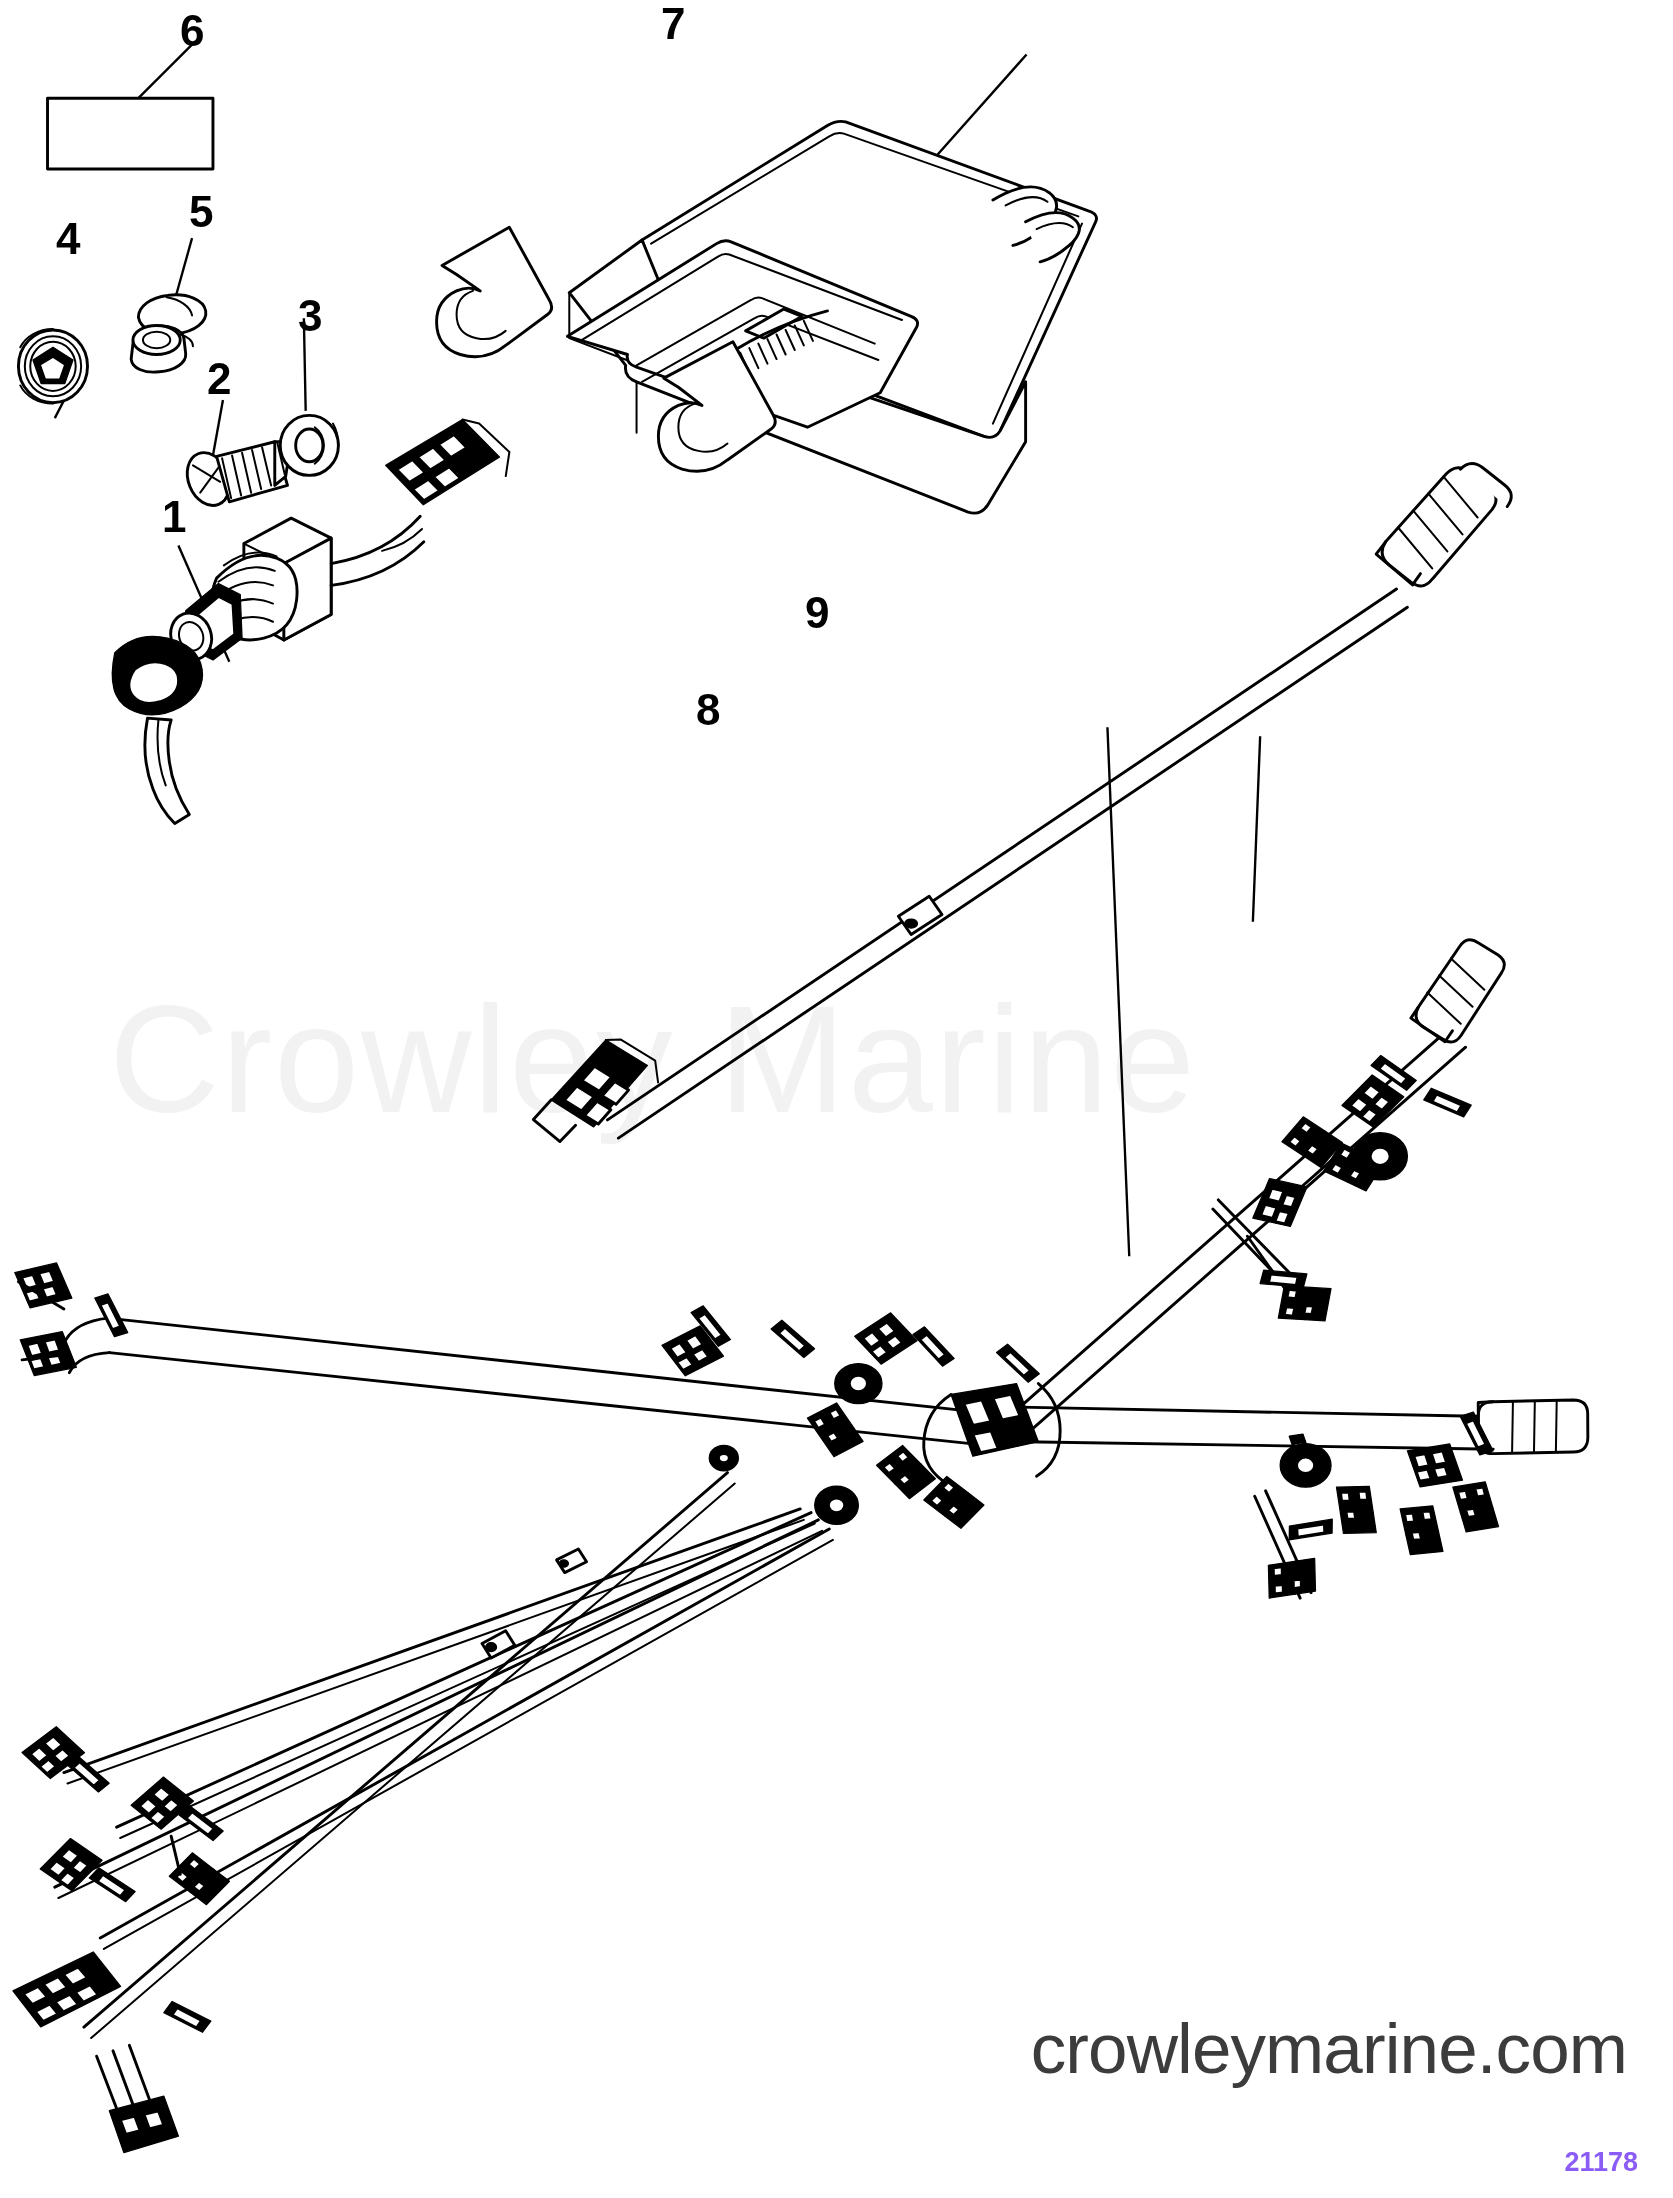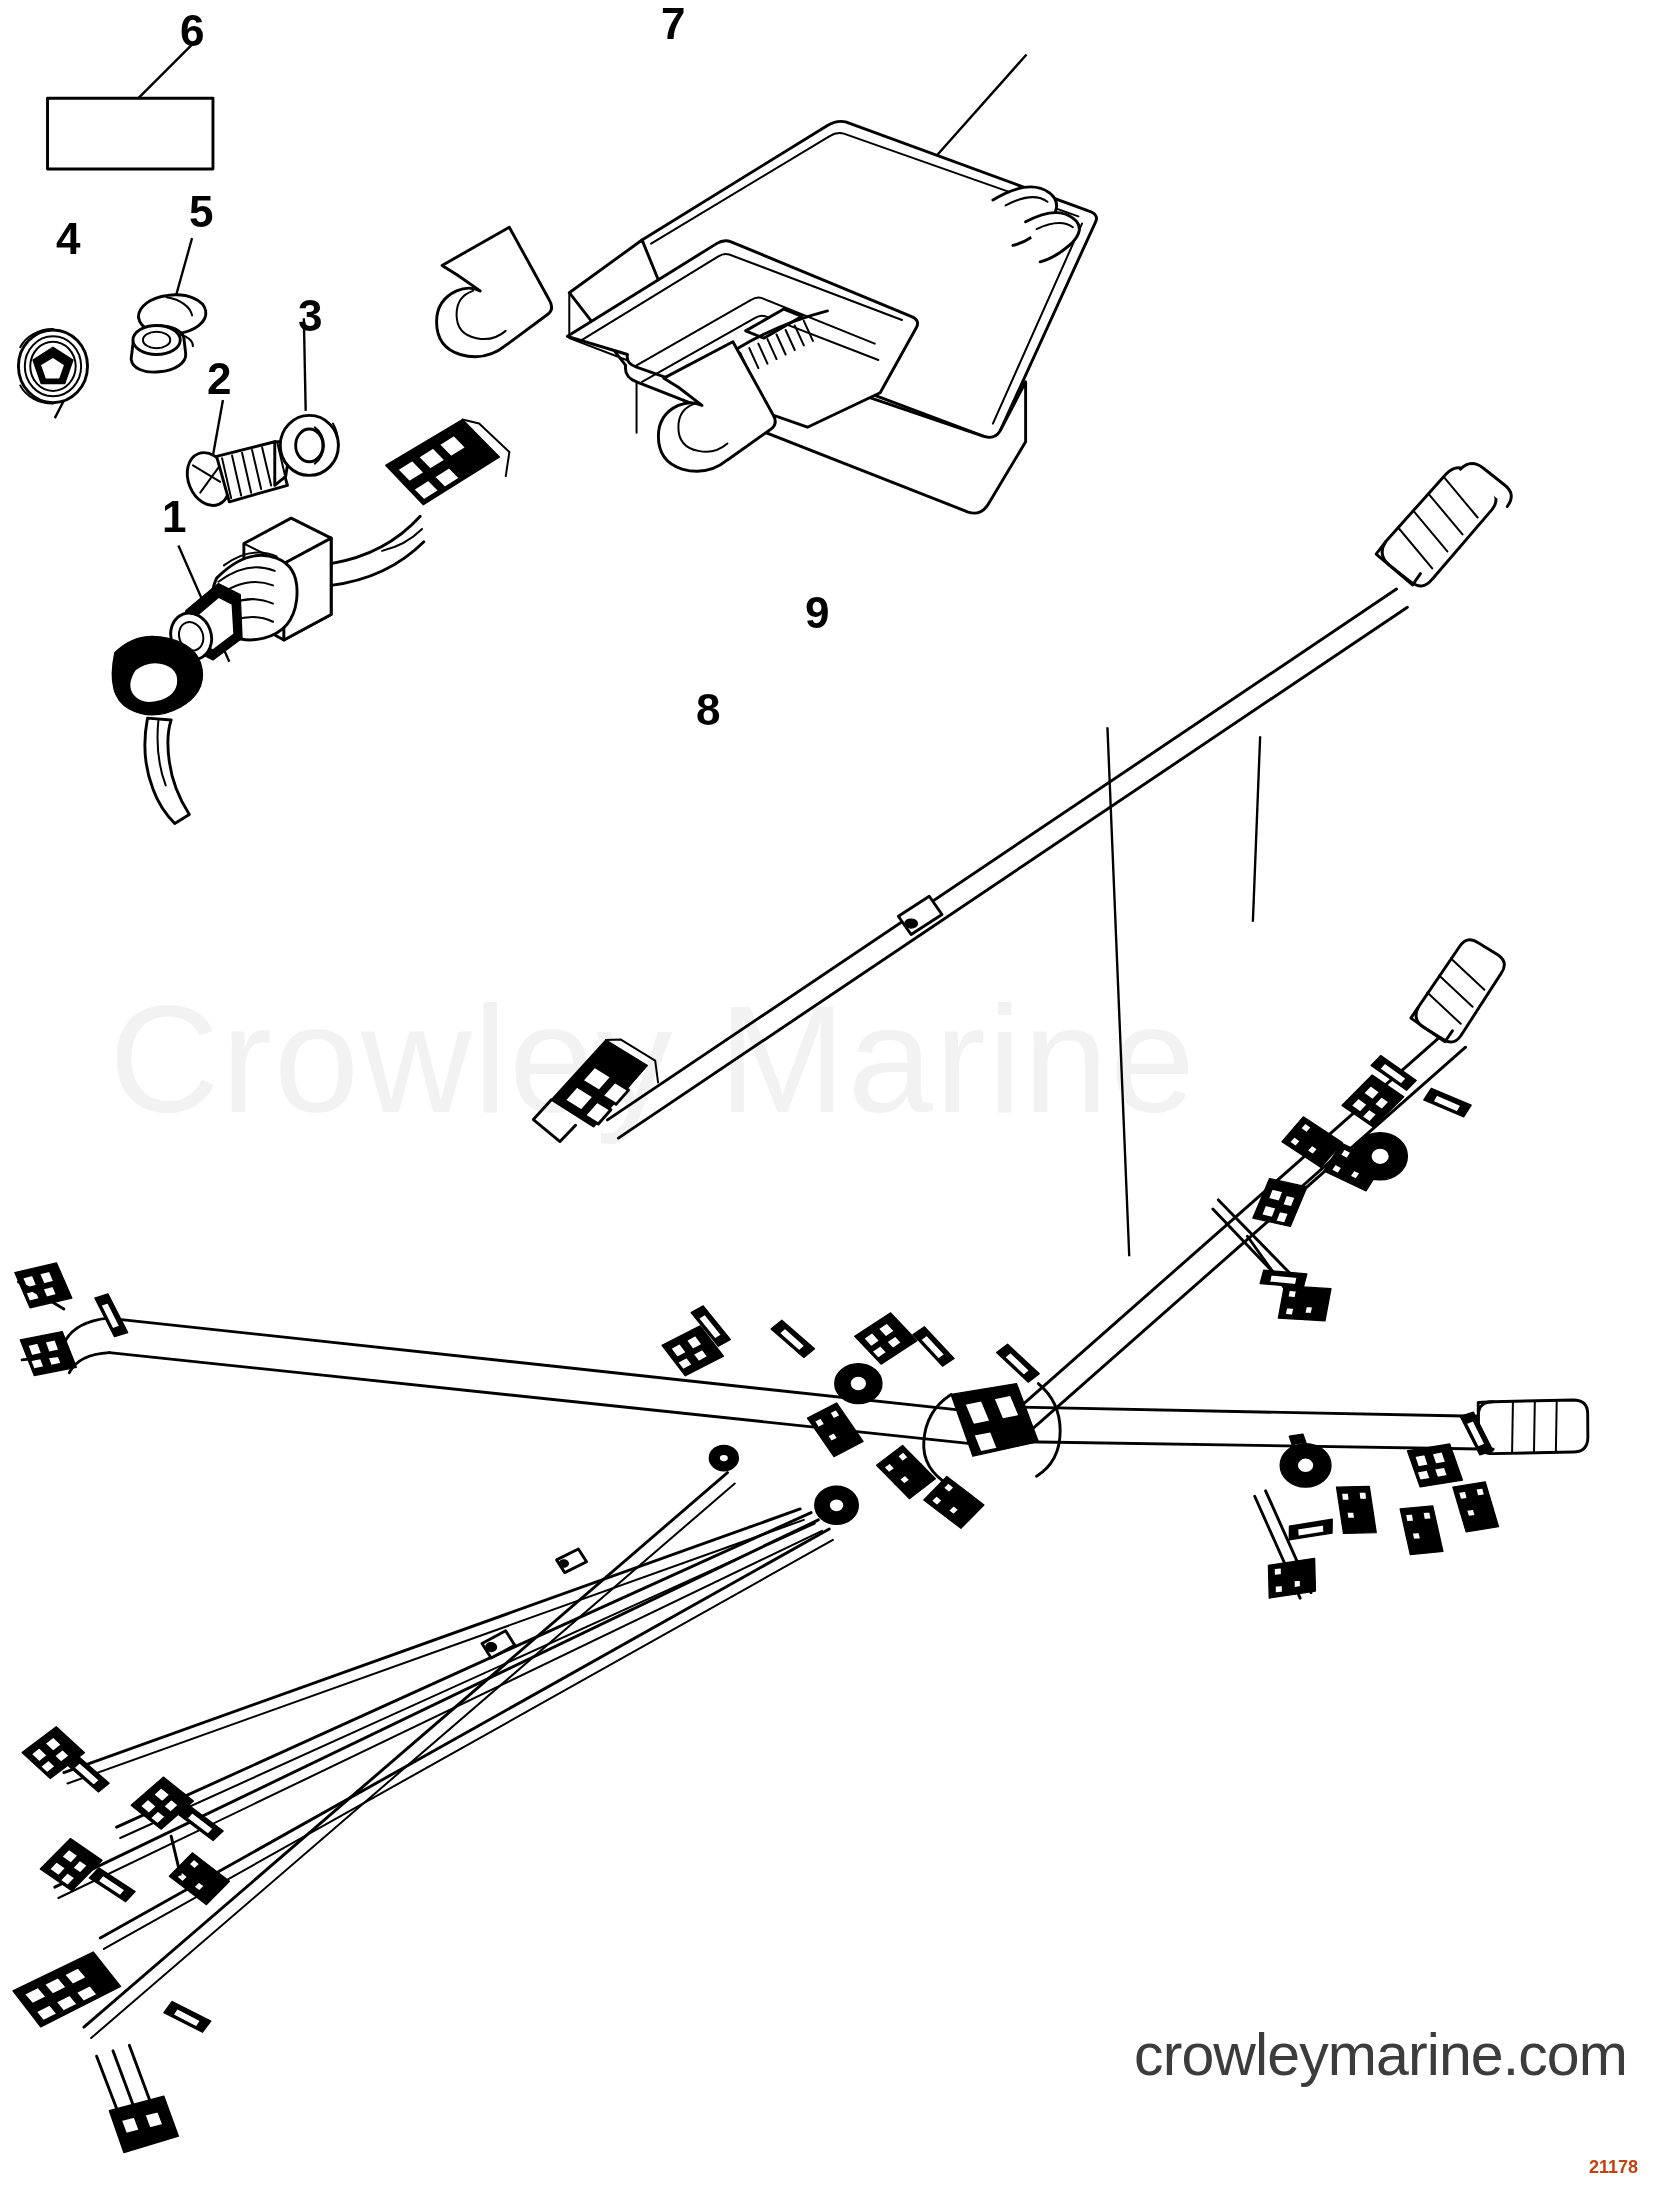--- a/index.html
+++ b/index.html
@@ -38,31 +38,31 @@
     letter-spacing: 1.8px;
     font-weight: 400;
     white-space: nowrap;
     user-select: none;
     pointer-events: none;
   }
   .brand {
     position: absolute;
     right: 47px;
     bottom: 109px;
-    font-size: 59px;
+    font-size: 71px;
     color: #3c3c3c;
     letter-spacing: -0.9px;
     white-space: nowrap;
   }
   .diagnum {
     position: absolute;
     right: 36px;
     bottom: 20px;
-    font-size: 18px;
-    color: #c2410c;
+    font-size: 27px;
+    color: #8b5cf6;
     font-weight: 700;
     letter-spacing: 0px;
     white-space: nowrap;
   }
   .callout {
     position: absolute;
     font-size: 44px;
     font-weight: 700;
     color: #000000;
     line-height: 1;

